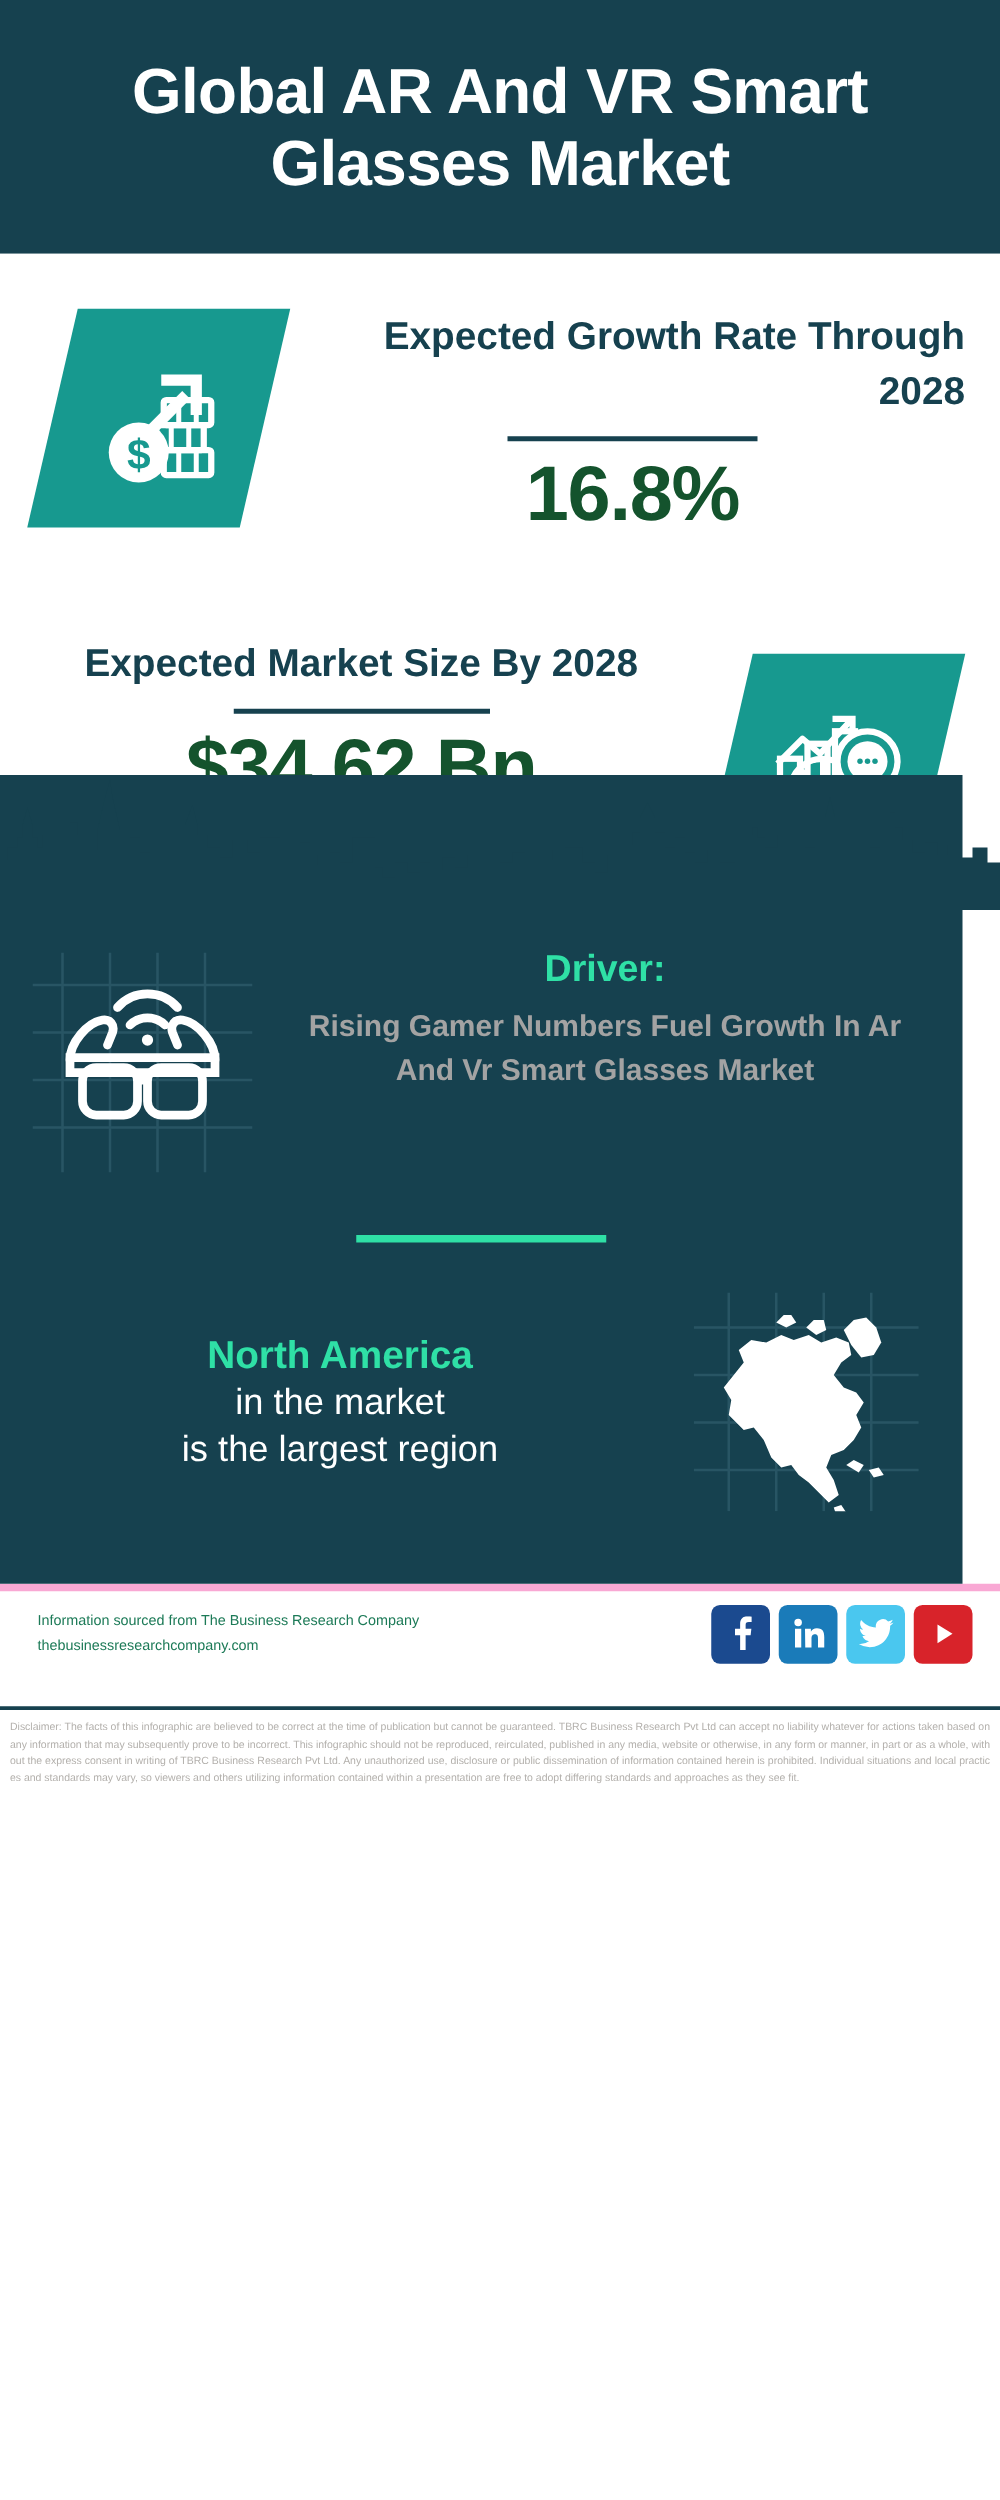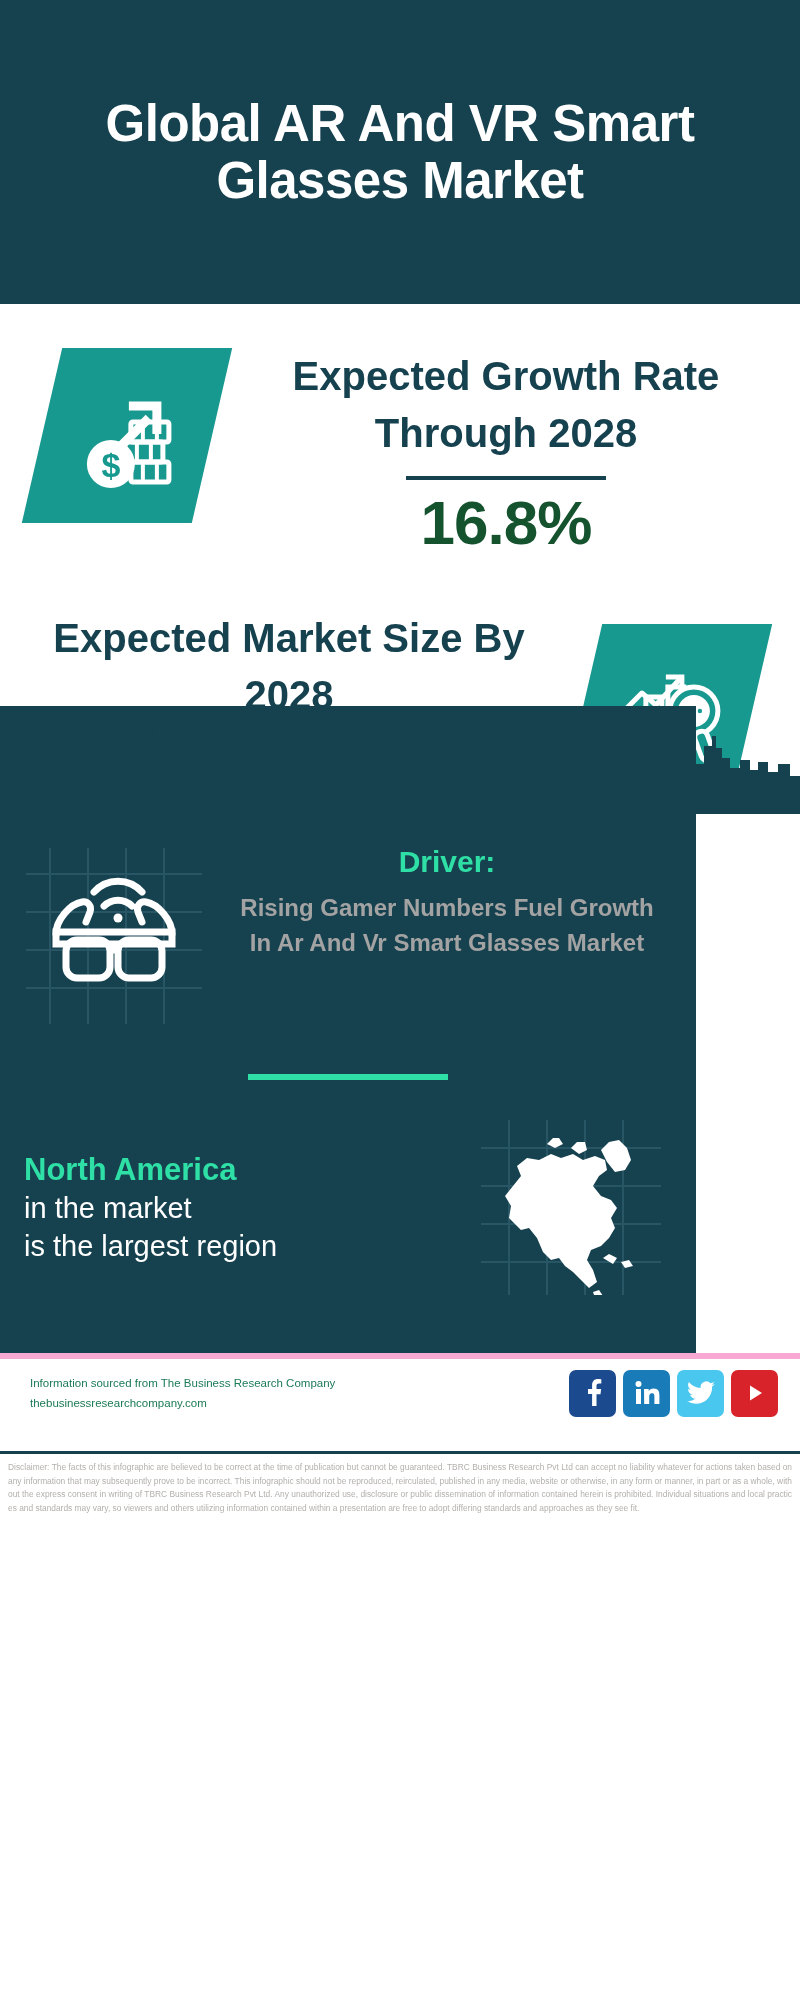--- a/index.html
+++ b/index.html
@@ -7,21 +7,21 @@
   body {
     font-family:"Liberation Sans", sans-serif;
     background:#ffffff;
     width:800px; height:2000px;
     overflow:hidden;
     position:relative;
   }
 
   
   .header{
-    width:800px; height:304px;
+    width:800px; height:203px;
     background:#16414f;
     display:flex; align-items:center; justify-content:center;
     padding:0 60px;
   }
   .header h1{
     color:#ffffff;
     font-size:51px;
     font-weight:bold;
     line-height:1.12;
     text-align:center;
@@ -54,24 +54,24 @@
   }
   .parallelogram .icon-inner{ transform:skewX(13deg); }
 
   .growth-text{
     flex:1;
     display:flex; flex-direction:column; align-items:center;
     padding-right:28px;
   }
   .lbl-dark{
     color:#16414f;
-    font-size:40px;
+    font-size:31px;
     font-weight:bold;
     line-height:1.42;
-    text-align:center;
+    text-align:right;
   }
   .rule-dark{
     width:200px; height:4px;
     background:#16414f;
     margin:14px 0 6px 0;
   }
   .rule-dark.wide{ width:205px; }
   .big-teal{
     color:#14532d;
     font-size:62px;
@@ -92,24 +92,25 @@
     padding-left:34px;
   }
   .para-right{
     width:256px;
     display:flex; justify-content:center;
     padding-right:10px; padding-top:14px;
   }
 
   
   .dark-zone{
-    width:696px;
+    width:770px;
     background:#16414f;
     position:relative;
     padding-bottom:6px;
+    margin-top:15px;
   }
   .skyline{
     display:block; width:800px; height:108px;
     margin-top:-108px;
     position:relative;
   }
   .dark-body{ position:relative; padding-top:4px; }
 
   
   .row-driver{
@@ -147,20 +148,21 @@
     margin:50px auto 0 auto;
   }
 
   
   .row-region{
     display:flex; align-items:center;
     padding:40px 0 52px 0;
   }
   .region-text{
     flex:1;
+    text-align:center;
     padding-left:24px;
   }
   .region-name{
     color:#2fe0a6;
     font-size:31px;
     font-weight:bold;
     line-height:1.3;
   }
   .region-sub{
     color:#ffffff;

